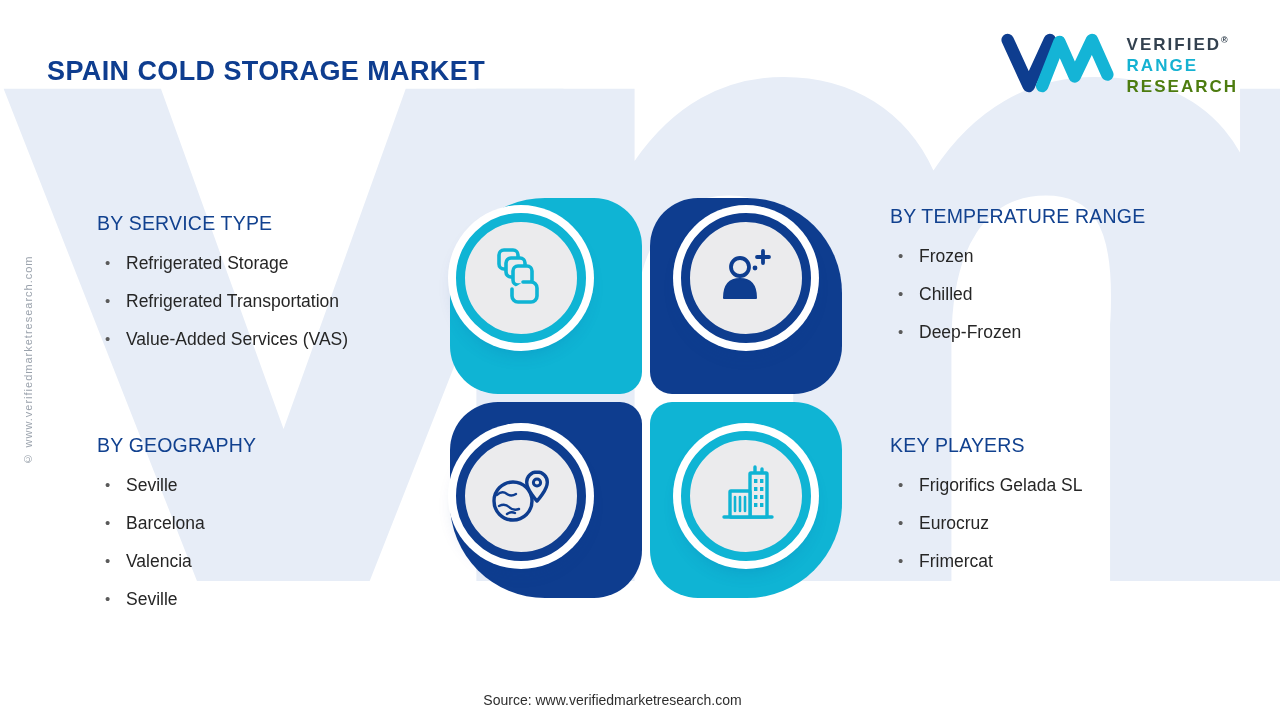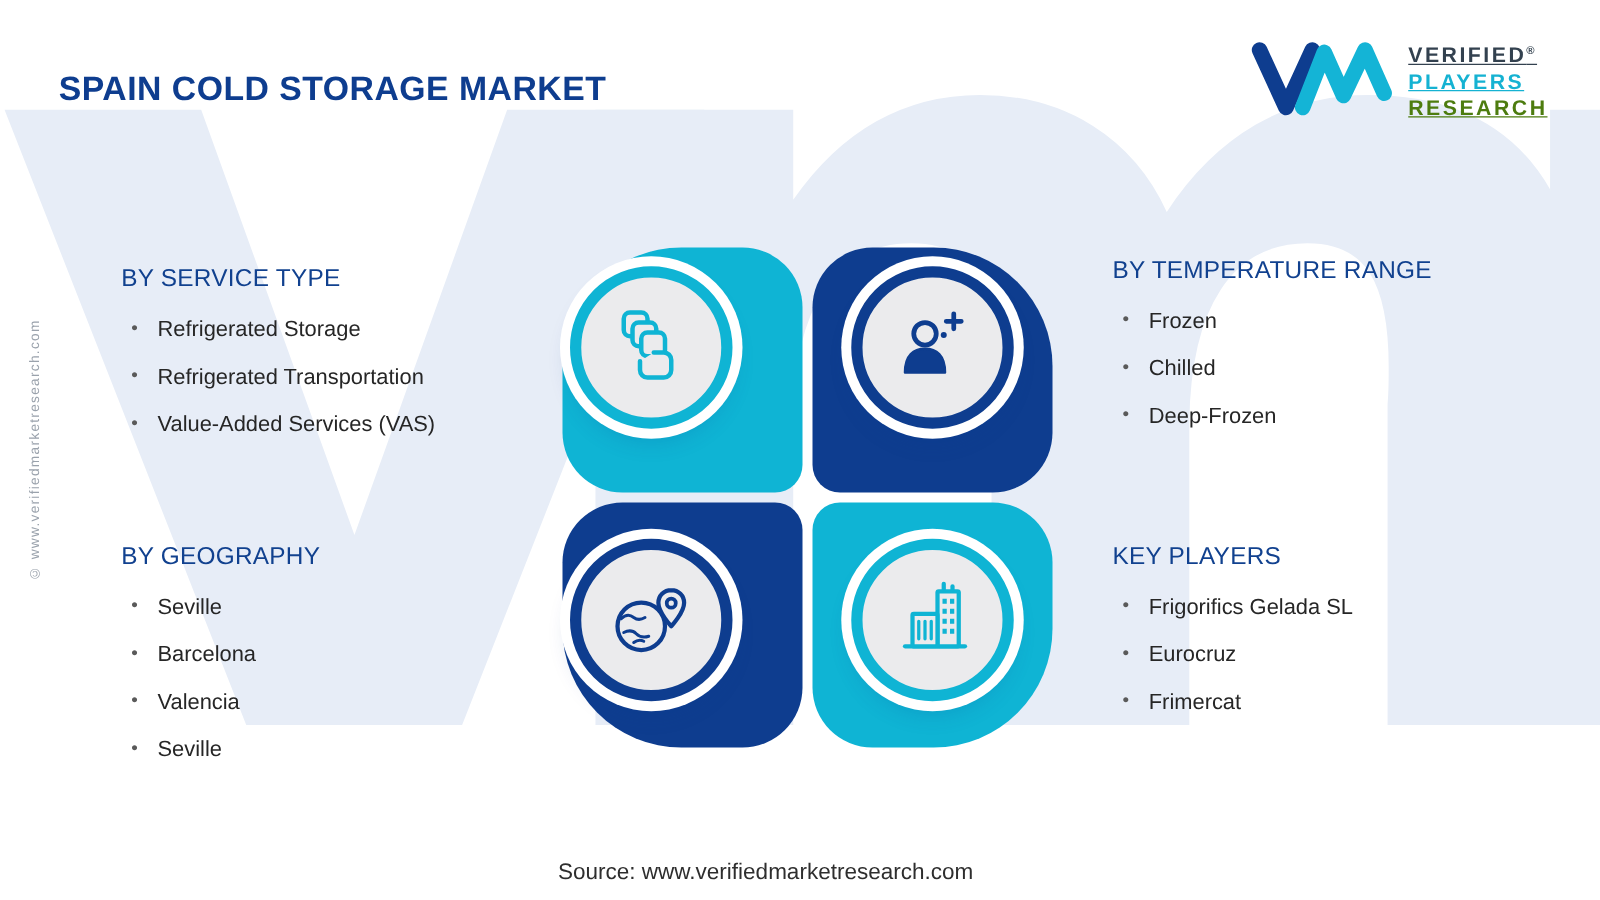--- a/index.html
+++ b/index.html
@@ -28,21 +28,21 @@
     font-size:27px; font-weight:700; color:#0e3d8f; letter-spacing:0.4px;
   }
   .subtitle{
     position:absolute; left:47px; top:120px; z-index:2;
     font-size:22px; font-weight:700; color:#1553a8;
   }
 
   
   .logo{ position:absolute; right:42px; top:30px; z-index:2; display:flex; align-items:center; gap:12px; }
   .logo-text{ display:flex; flex-direction:column; line-height:21px; }
-  .logo-text .lw{ font-size:17px; font-weight:700; letter-spacing:2px;text-decoration:underline; }
+  .logo-text .lw{ font-size:17px; font-weight:700; letter-spacing:2px; }
   .lw1{ color:#33414f; }
   .lw2{ color:#15b2d2; }
   .lw3{ color:#4d7c0f; }
   .lw1 sup{ font-size:9px; vertical-align:super; }
 
   
   .flower{ position:absolute; left:450px; top:198px; width:392px; height:400px; z-index:1; }
   .petal{ position:absolute; width:192px; height:196px; }
   .petal-tl{ left:0; top:0; background:#0fb4d4; border-radius:95px 48px 22px 48px; }
   .petal-tr{ left:200px; top:0; background:#0e3d8f; border-radius:48px 95px 48px 22px; }
@@ -75,42 +75,42 @@
     position:relative; padding-left:29px; margin-bottom:16px;
     font-size:17.5px; line-height:22px; color:#262626;
   }
   .section li::before{
     content:"•"; position:absolute; left:8px; top:0;
     color:#5a5a5a; font-size:15px;
   }
 
   .source-line{
     position:absolute; left:0; right:55px; bottom:12px; z-index:2;
-    text-align:center; font-size:18px; color:#2e2e2e;
+    text-align:center; font-size:14px; color:#2e2e2e;
   }
 </style>
 </head>
 <body>
 
 <div class="canvas">
 
   <div class="bg-watermark">vmr</div>
 
   <div class="side-copyright">© www.verifiedmarketresearch.com</div>
 
   <h1 class="page-title">SPAIN COLD STORAGE MARKET</h1>
 
   <div class="logo">
     <svg width="115" height="66" viewBox="0 0 120 64">
       <path d="M8 8 L30 56 L52 8" fill="none" stroke="#0e3d8f" stroke-width="13" stroke-linecap="round" stroke-linejoin="round"></path>
       <path d="M44 56 L62 10 L78 46 L96 8 L112 44" fill="none" stroke="#14b4d6" stroke-width="13" stroke-linecap="round" stroke-linejoin="round"></path>
     </svg>
     <div class="logo-text">
       <div class="lw lw1"><span>VERIFIED</span><sup>®</sup></div>
-      <div class="lw lw2">PLAYERS</div>
+      <div class="lw lw2">RANGE</div>
       <div class="lw lw3">RESEARCH</div>
     </div>
   </div>
 
 
   <div class="flower">
     <div class="petal petal-tl"></div>
     <div class="petal petal-tr"></div>
     <div class="petal petal-bl"></div>
     <div class="petal petal-br"></div>

